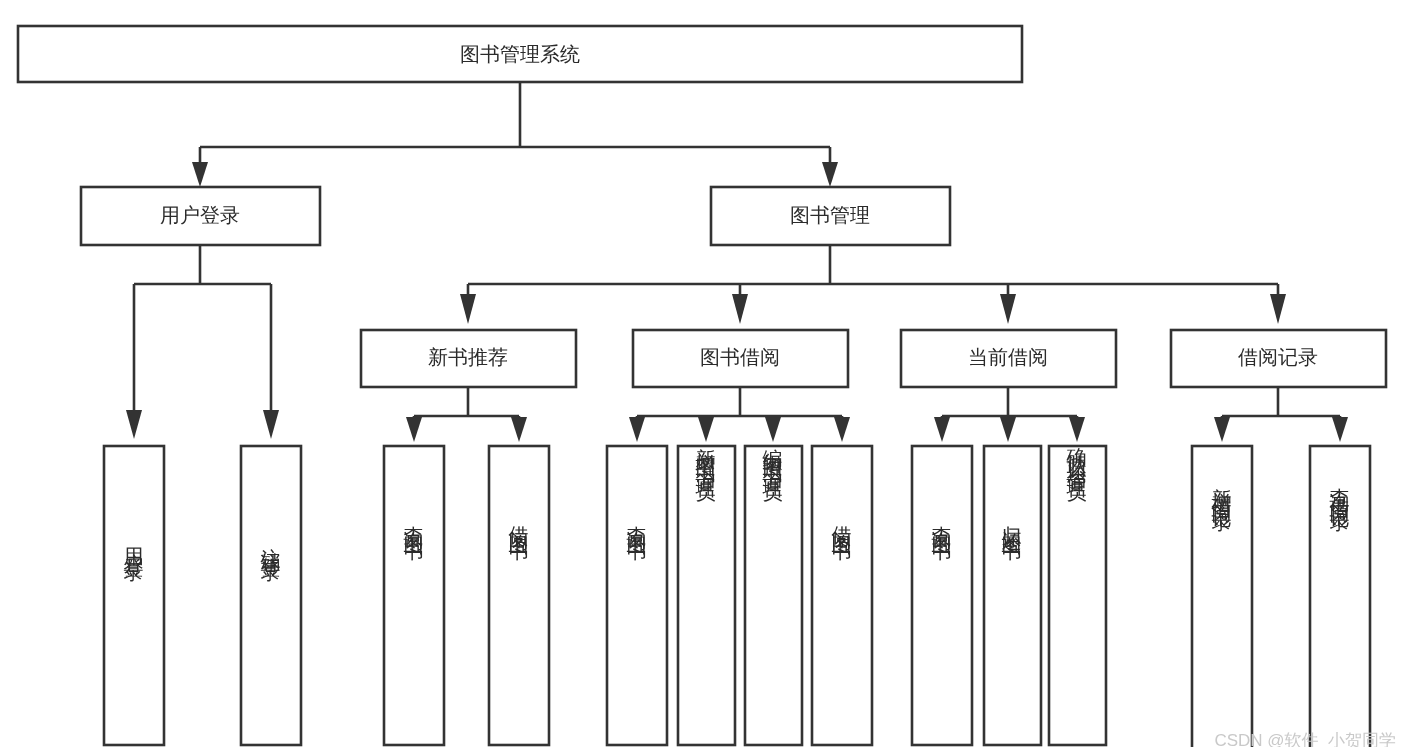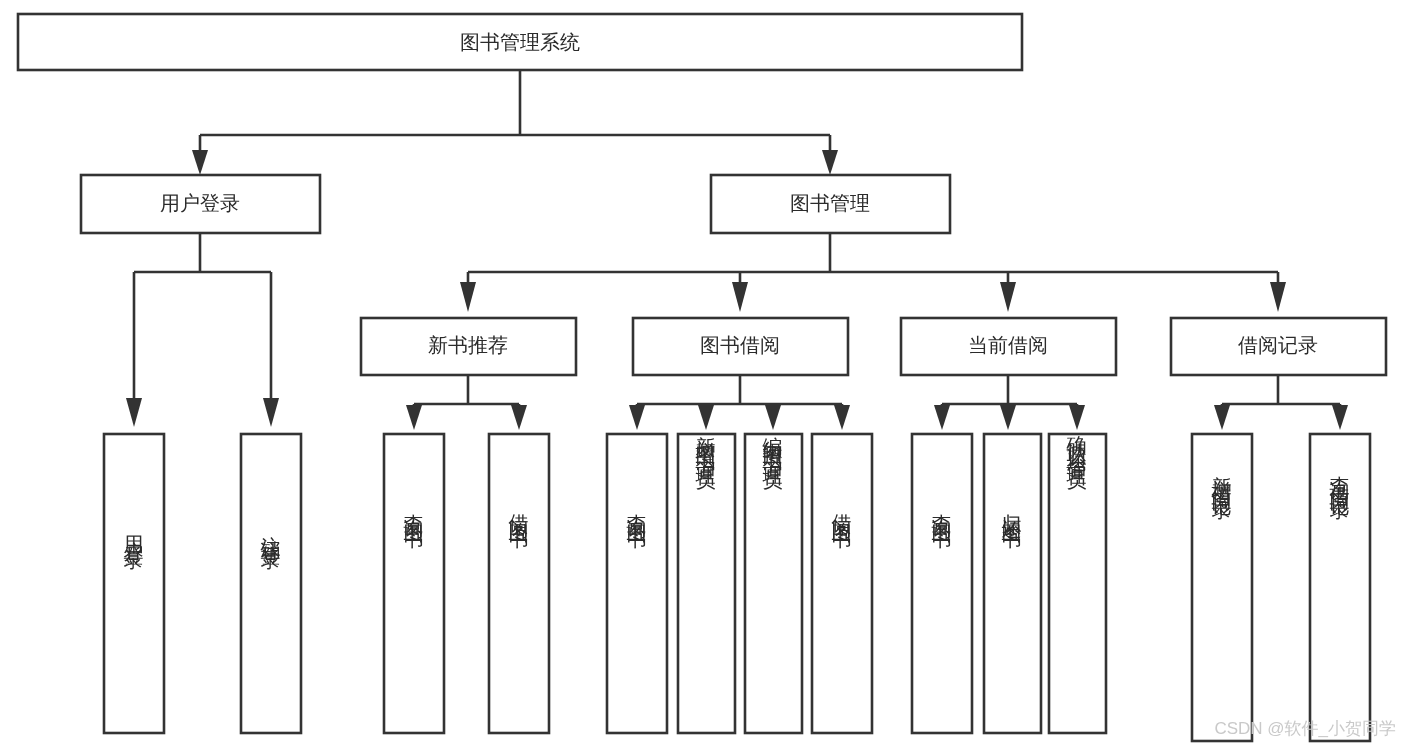--- a/index.html
+++ b/index.html
@@ -11,20 +11,21 @@
     font-family: "Liberation Sans", "DejaVu Sans", sans-serif;
     width: 1405px;
     height: 747px;
     overflow: hidden;
   }
   #diagram-root {
     position: relative;
     width: 1405px;
     height: 644px;
     background: #ffffff;
+    margin-top: 12px;
   }
   svg.diagram-canvas {
     position: absolute;
     left: 0;
     top: 0;
     width: 1405px;
     height: 747px;
     display: block;
   }
   .node-box {

